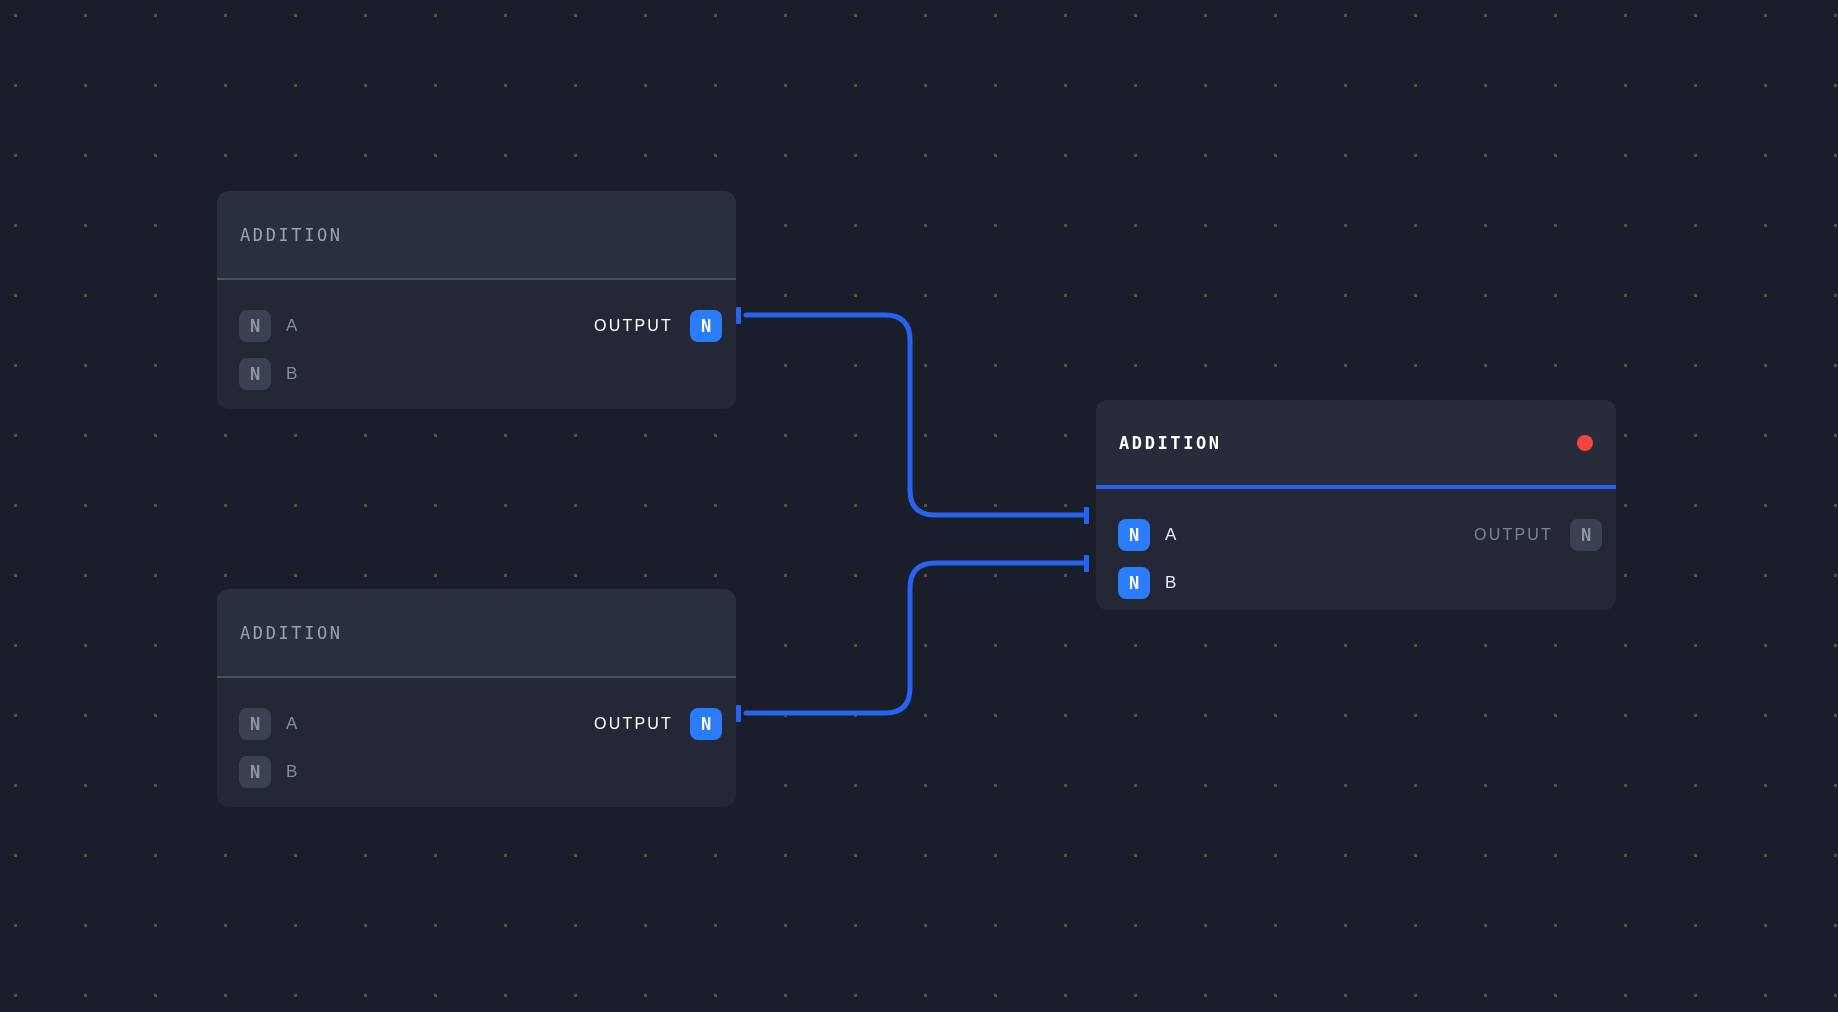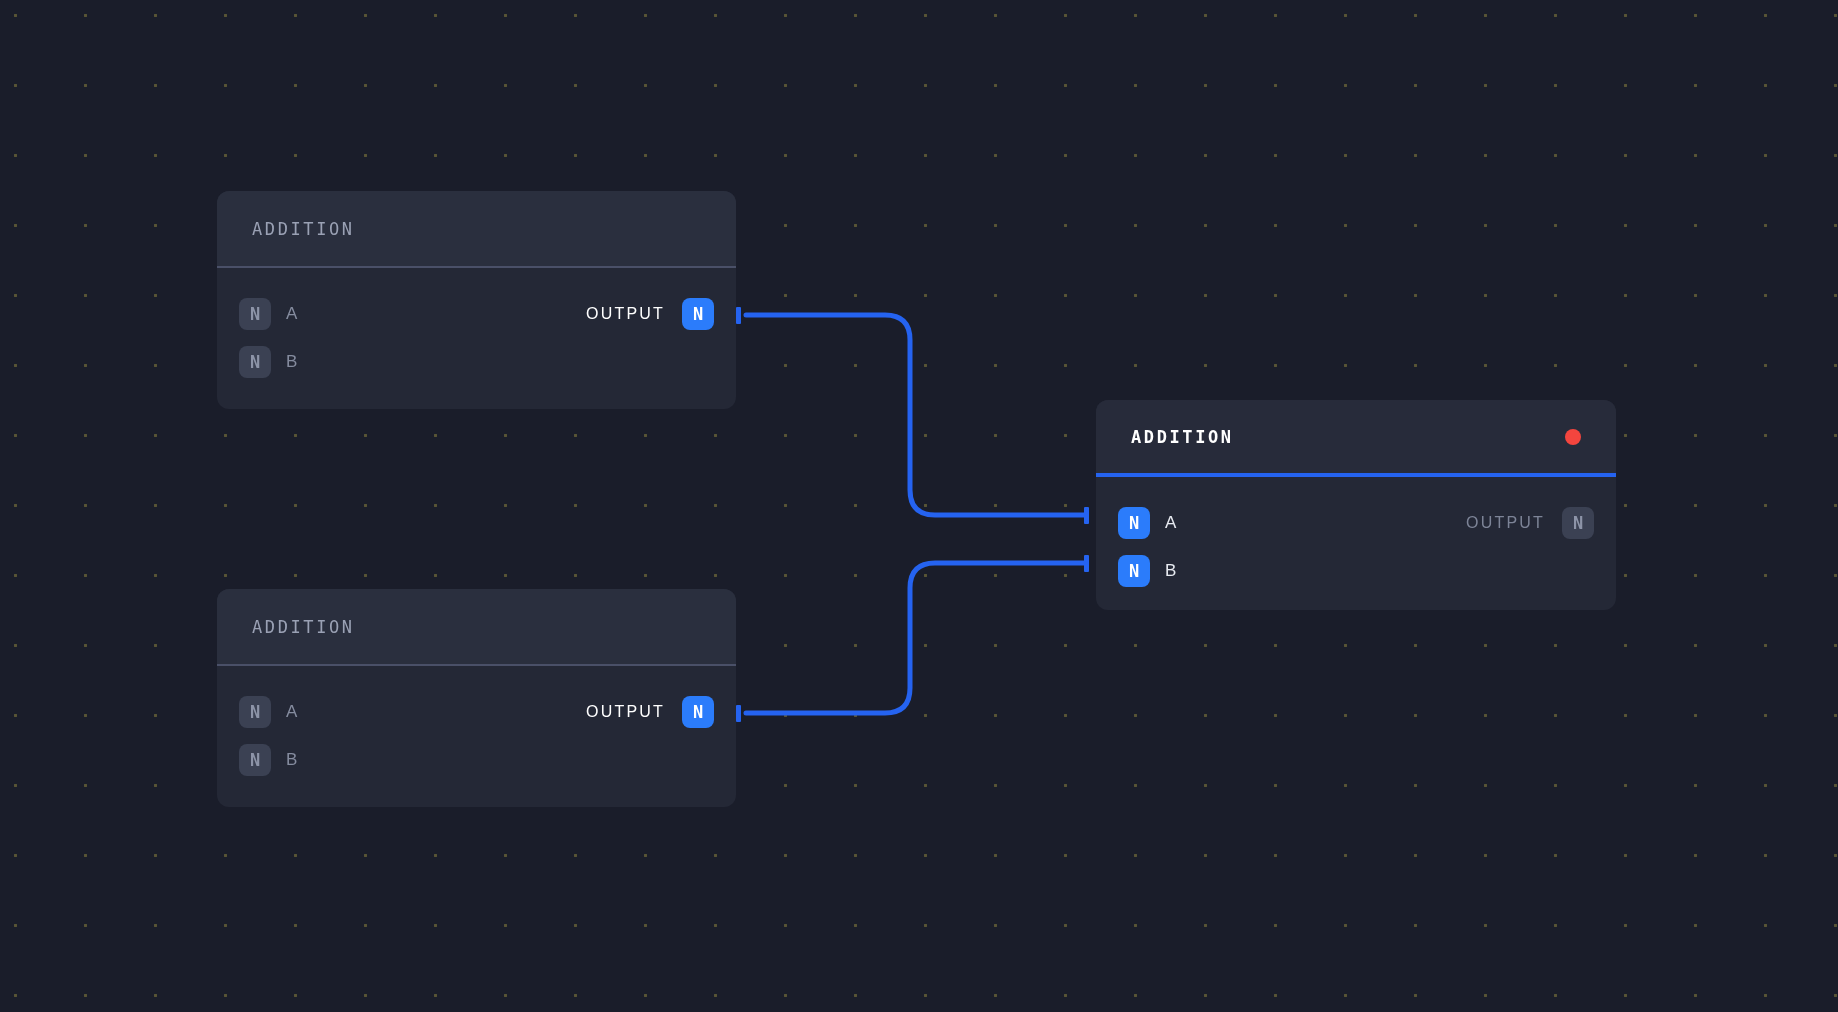--- a/index.html
+++ b/index.html
@@ -59,25 +59,25 @@
   .node.selected .node-header {
     background: #272b3a;
     border-bottom: 4px solid #2563f0;
   }
   .node.selected .node-title {
     color: #ffffff;
     font-weight: bold;
   }
 
   .node-header {
-    height: 77px;
+    height: 89px;
     display: flex;
     align-items: center;
     justify-content: space-between;
-    padding: 0 35px;
+    padding: 0 23px;
   }
 
   .node-title {
     font-family: "DejaVu Sans Mono", monospace;
     font-size: 17px;
     letter-spacing: 2.6px;
   }
 
   .status-dot {
     width: 16px;
@@ -101,21 +101,21 @@
   }
 
   .port-left {
     display: flex;
     align-items: center;
     gap: 15px;
   }
 
   .port-right {
     position: absolute;
-    right: 22px;
+    right: 14px;
     top: 0;
     height: 48px;
     display: flex;
     align-items: center;
     gap: 17px;
   }
 
   .badge {
     width: 32px;
     height: 32px;

